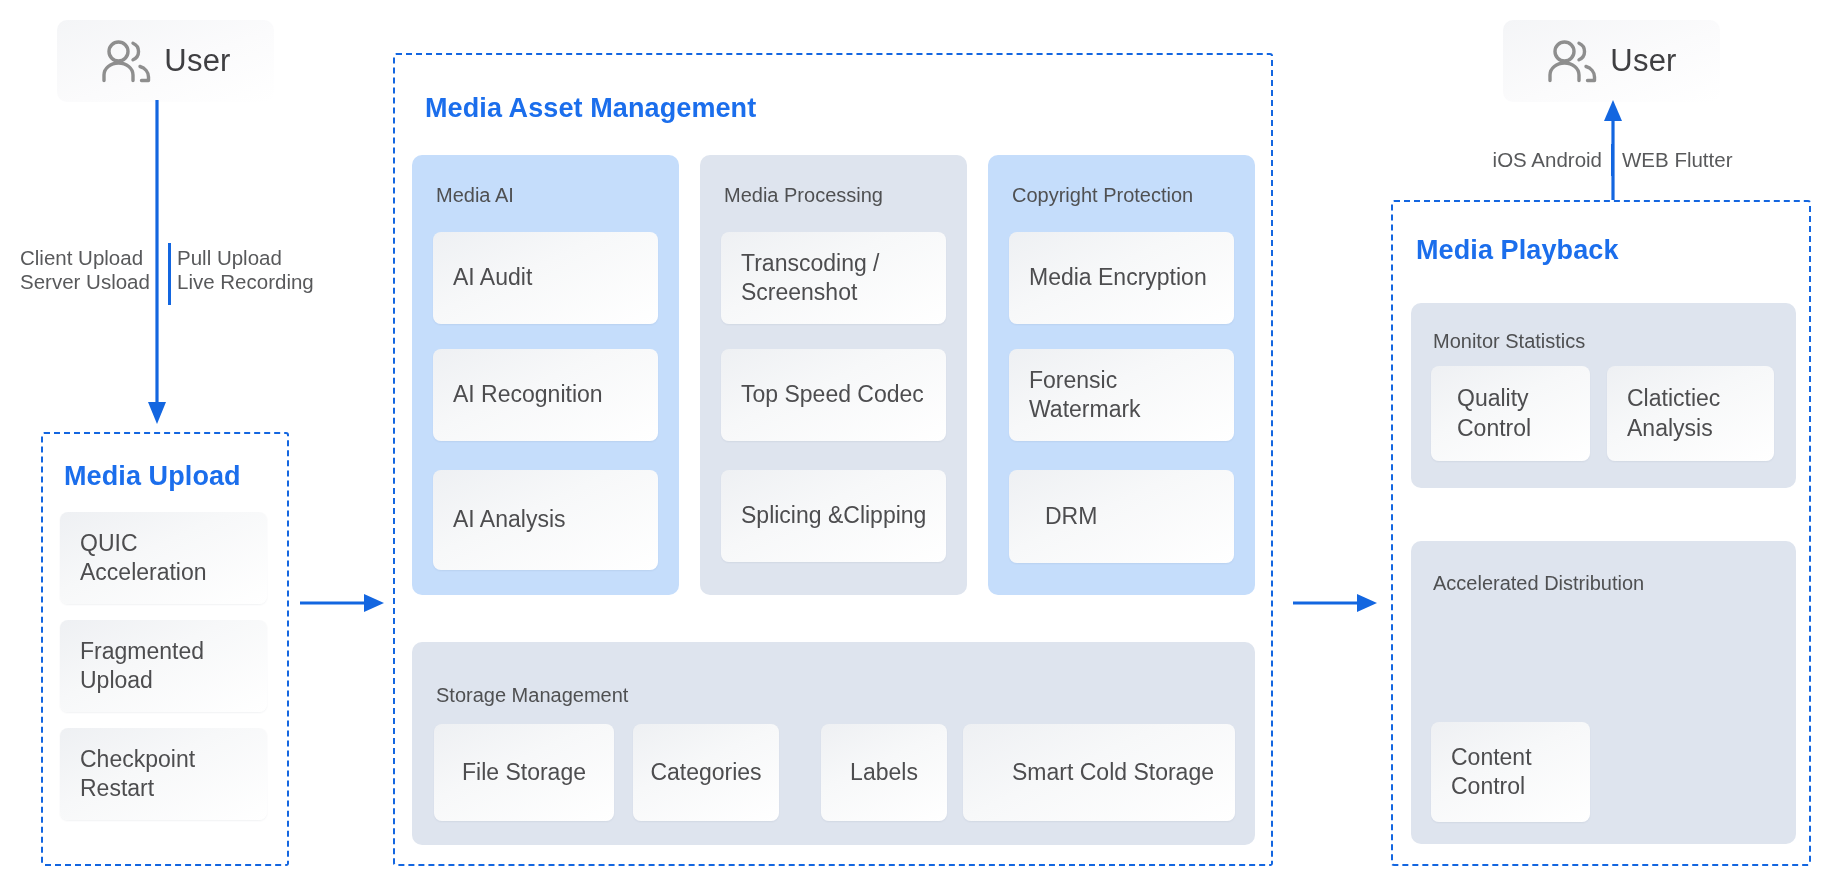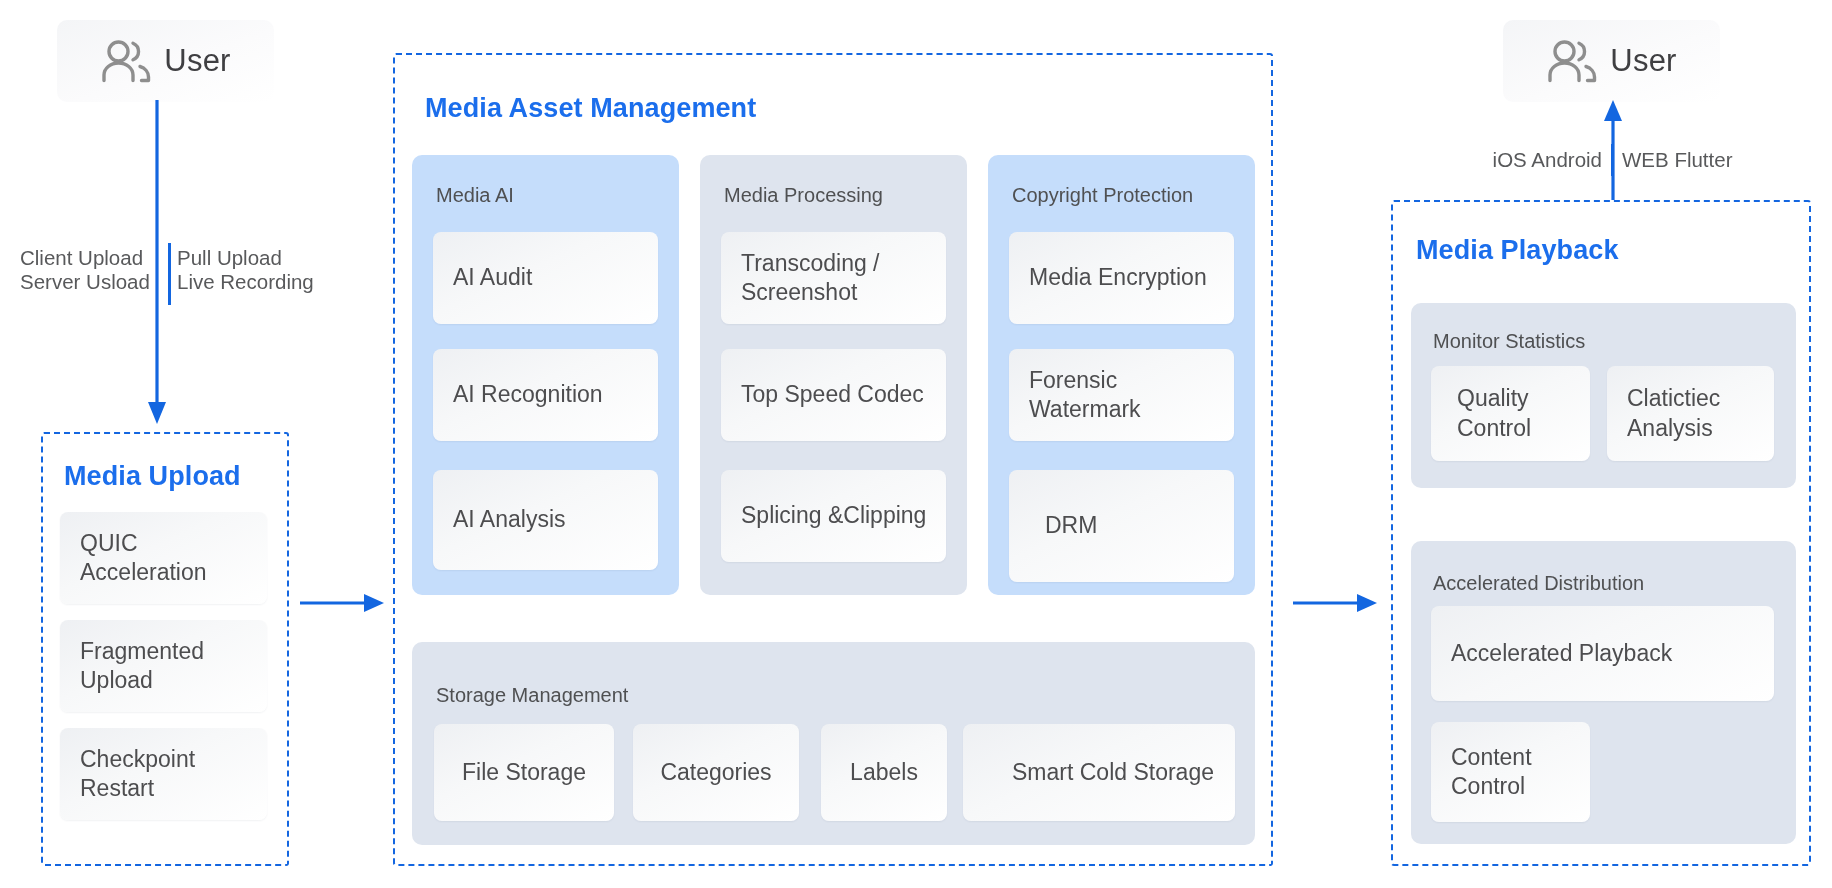--- a/index.html
+++ b/index.html
@@ -156,26 +156,26 @@
   <div class="card" style="left:721px; top:232px; width:225px; height:92px; white-space:pre;">Transcoding /
 Screenshot</div>
   <div class="card" style="left:721px; top:349px; width:225px; height:92px; white-space:pre;">Top Speed Codec</div>
   <div class="card" style="left:721px; top:470px; width:225px; height:92px; white-space:pre;">Splicing &amp;Clipping</div>
 
   <div class="group blue" style="left:988px; top:155px; width:267px; height:440px;"></div>
   <div class="group-title" style="left:1012px; top:184px;">Copyright Protection</div>
   <div class="card" style="left:1009px; top:232px; width:225px; height:92px; white-space:pre;">Media Encryption</div>
   <div class="card" style="left:1009px; top:349px; width:225px; height:92px; white-space:pre;">Forensic
 Watermark</div>
-  <div class="card" style="left:1009px; top:470px; width:225px; height:112px; white-space:pre;padding-left:36px;">DRM</div>
+  <div class="card" style="left:1009px; top:470px; width:225px; height:93px; white-space:pre;padding-left:36px;">DRM</div>
 
   <div class="group grayblue" style="left:412px; top:642px; width:843px; height:203px;"></div>
   <div class="group-title" style="left:436px; top:684px;">Storage Management</div>
   <div class="card" style="left:434px; top:724px; width:180px; height:97px; justify-content:center;">File Storage</div>
-  <div class="card" style="left:633px; top:724px; width:166px; height:97px; justify-content:center;text-align:center;">Categories</div>
+  <div class="card" style="left:633px; top:724px; width:146px; height:97px; justify-content:center;text-align:center;">Categories</div>
   <div class="card" style="left:821px; top:724px; width:126px; height:97px; justify-content:center;">Labels</div>
   <div class="card" style="left:963px; top:724px; width:272px; height:97px; justify-content:center;padding-left:48px;">Smart Cold Storage</div>
 
   <svg class="arrow-svg" style="left:1293px; top:592px;" width="86" height="22" viewBox="0 0 86 22">
     <line x1="0" y1="11" x2="70" y2="11" stroke="#1366e0" stroke-width="3.2"></line>
     <polygon points="84,11 64,2 64,20" fill="#1366e0"></polygon>
   </svg>
 
   <div class="user-chip" style="left:1503px; top:20px; width:217px; height:82px;">
     <span class="user-icon">
@@ -203,17 +203,16 @@
 
   <div class="group grayblue" style="left:1411px; top:303px; width:385px; height:185px;"></div>
   <div class="group-title" style="left:1433px; top:330px;">Monitor Statistics</div>
   <div class="card" style="left:1431px; top:366px; width:159px; height:95px; white-space:pre;padding-left:26px;">Quality
 Control</div>
   <div class="card" style="left:1607px; top:366px; width:167px; height:95px; white-space:pre;">Clatictiec
 Analysis</div>
 
   <div class="group grayblue" style="left:1411px; top:541px; width:385px; height:303px;"></div>
   <div class="group-title" style="left:1433px; top:572px;">Accelerated Distribution</div>
-  <div class="card" style="left:1431px; top:606px; width:343px; height:95px;">Accelerated Playback</div>
   <div class="card" style="left:1431px; top:722px; width:159px; height:100px; white-space:pre;">Content
 Control</div>
 
 </div>
 
 </body></html>

